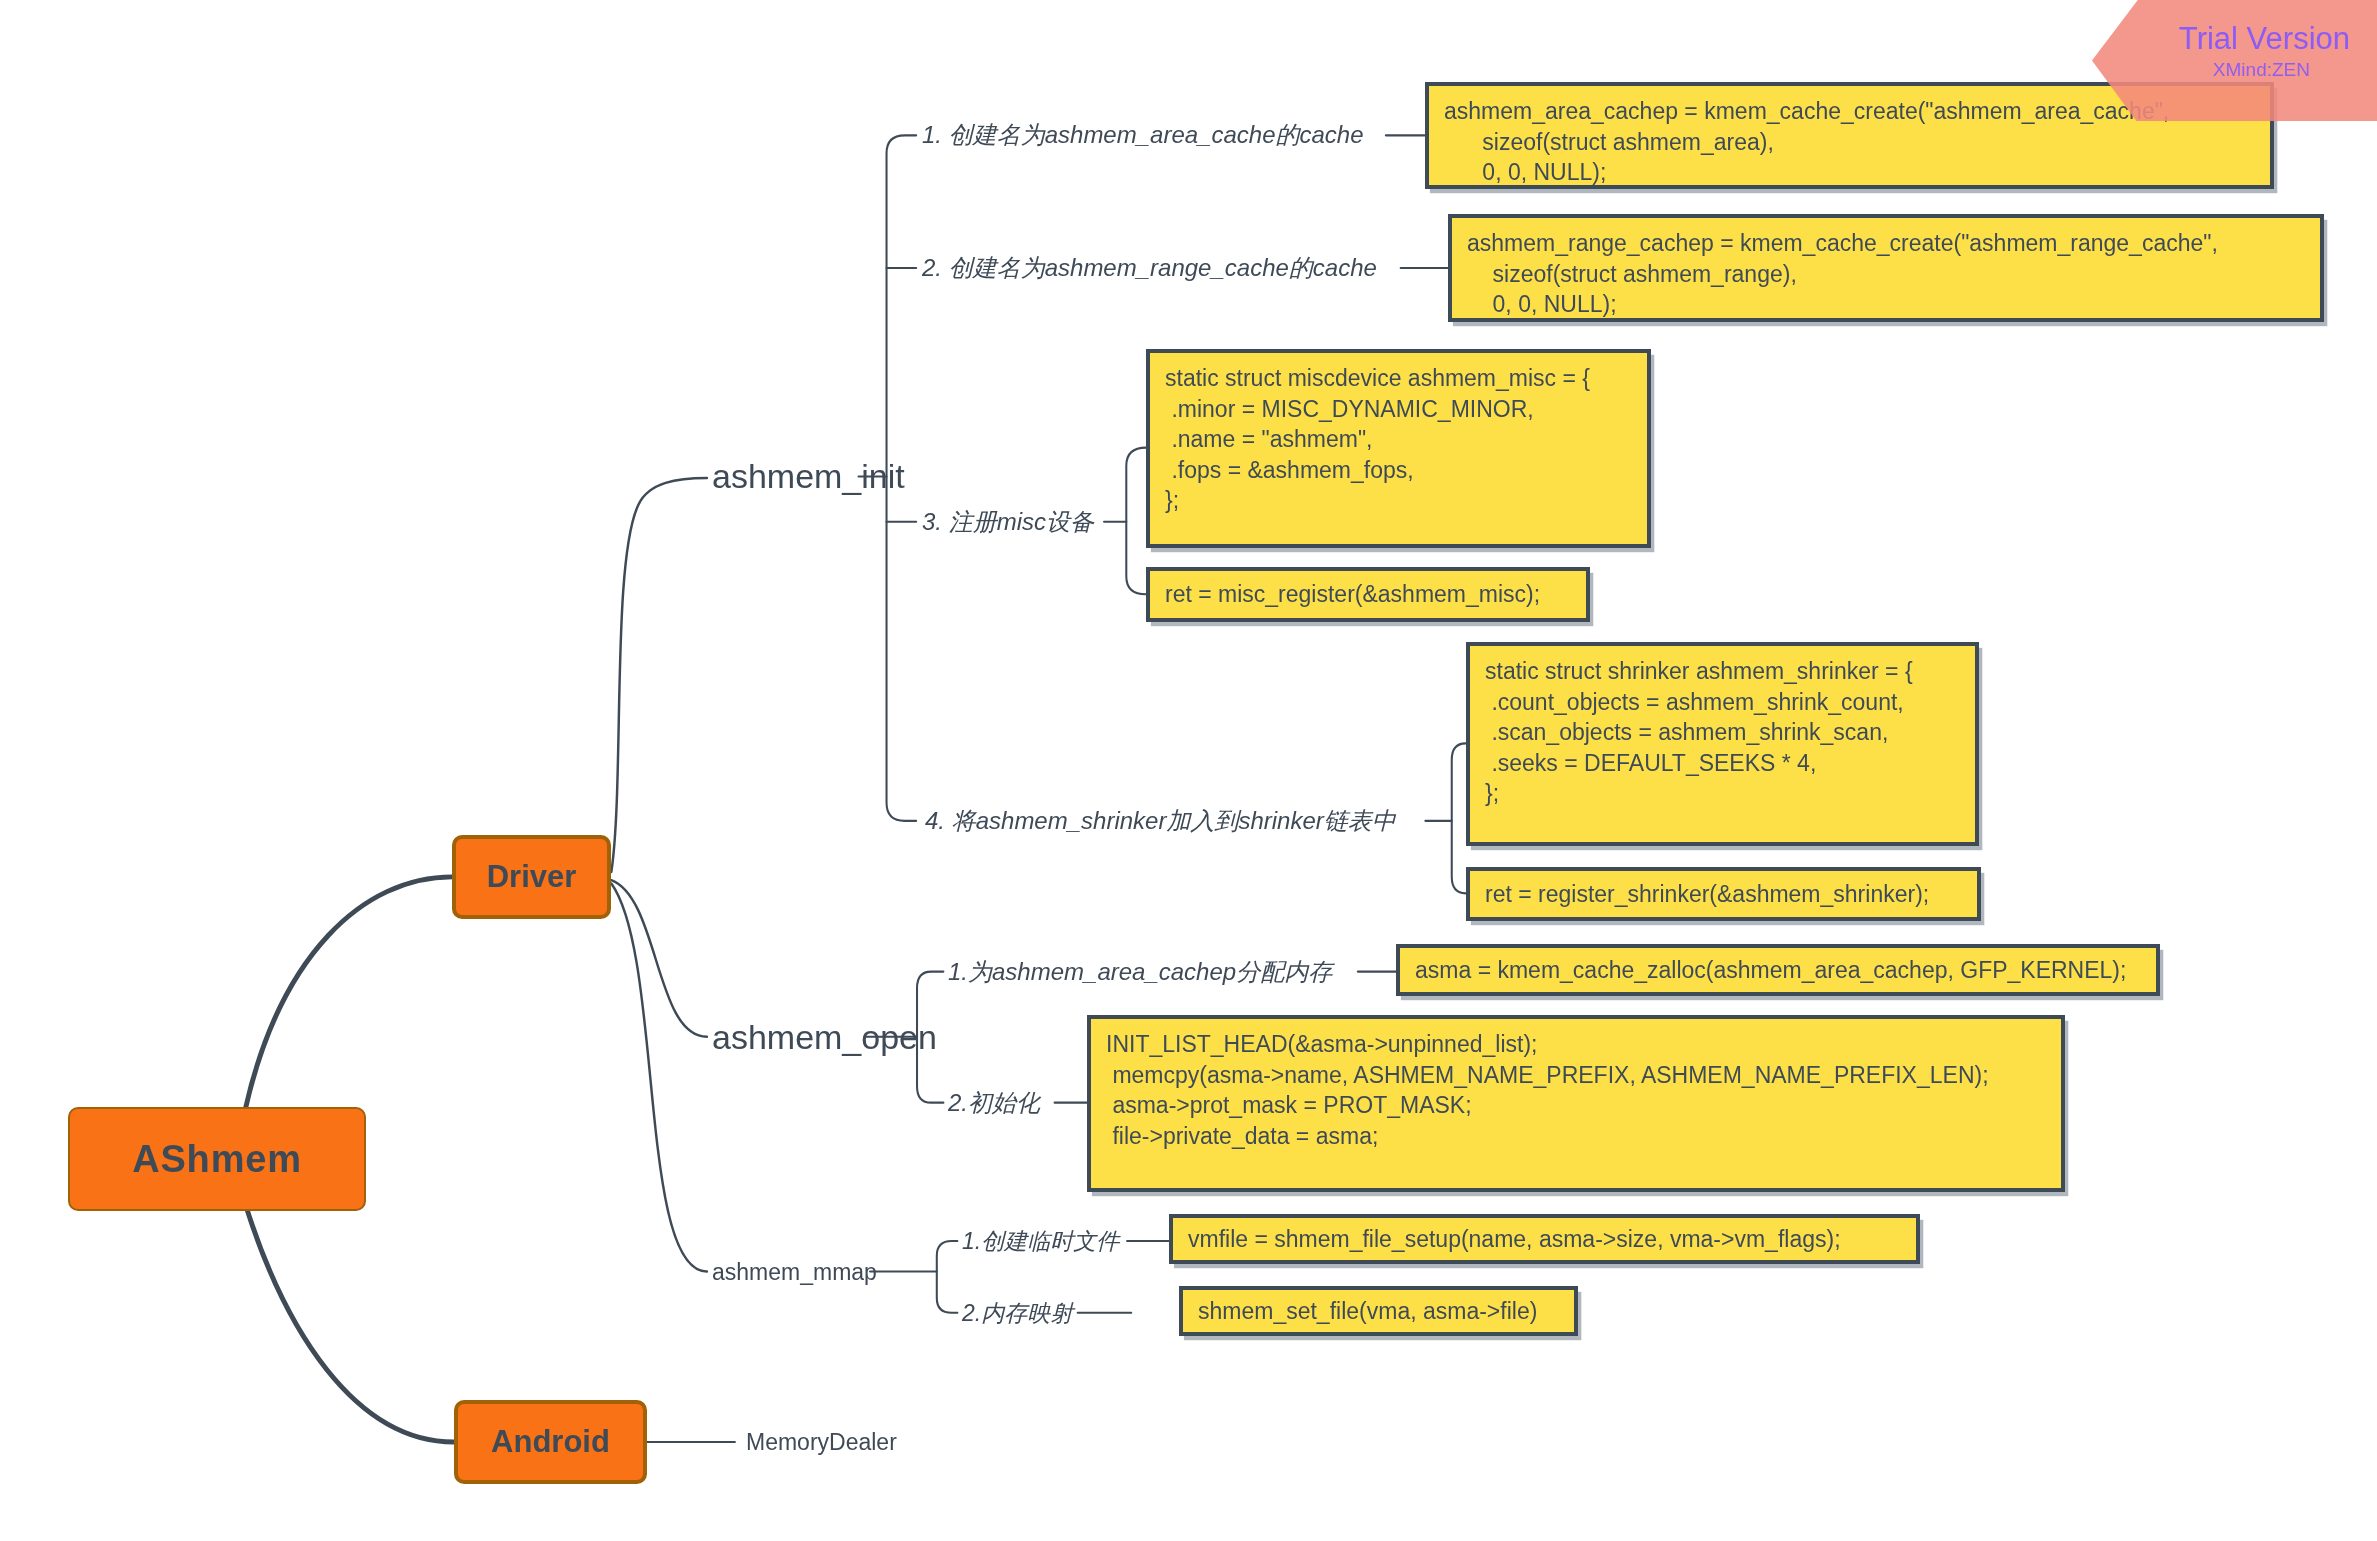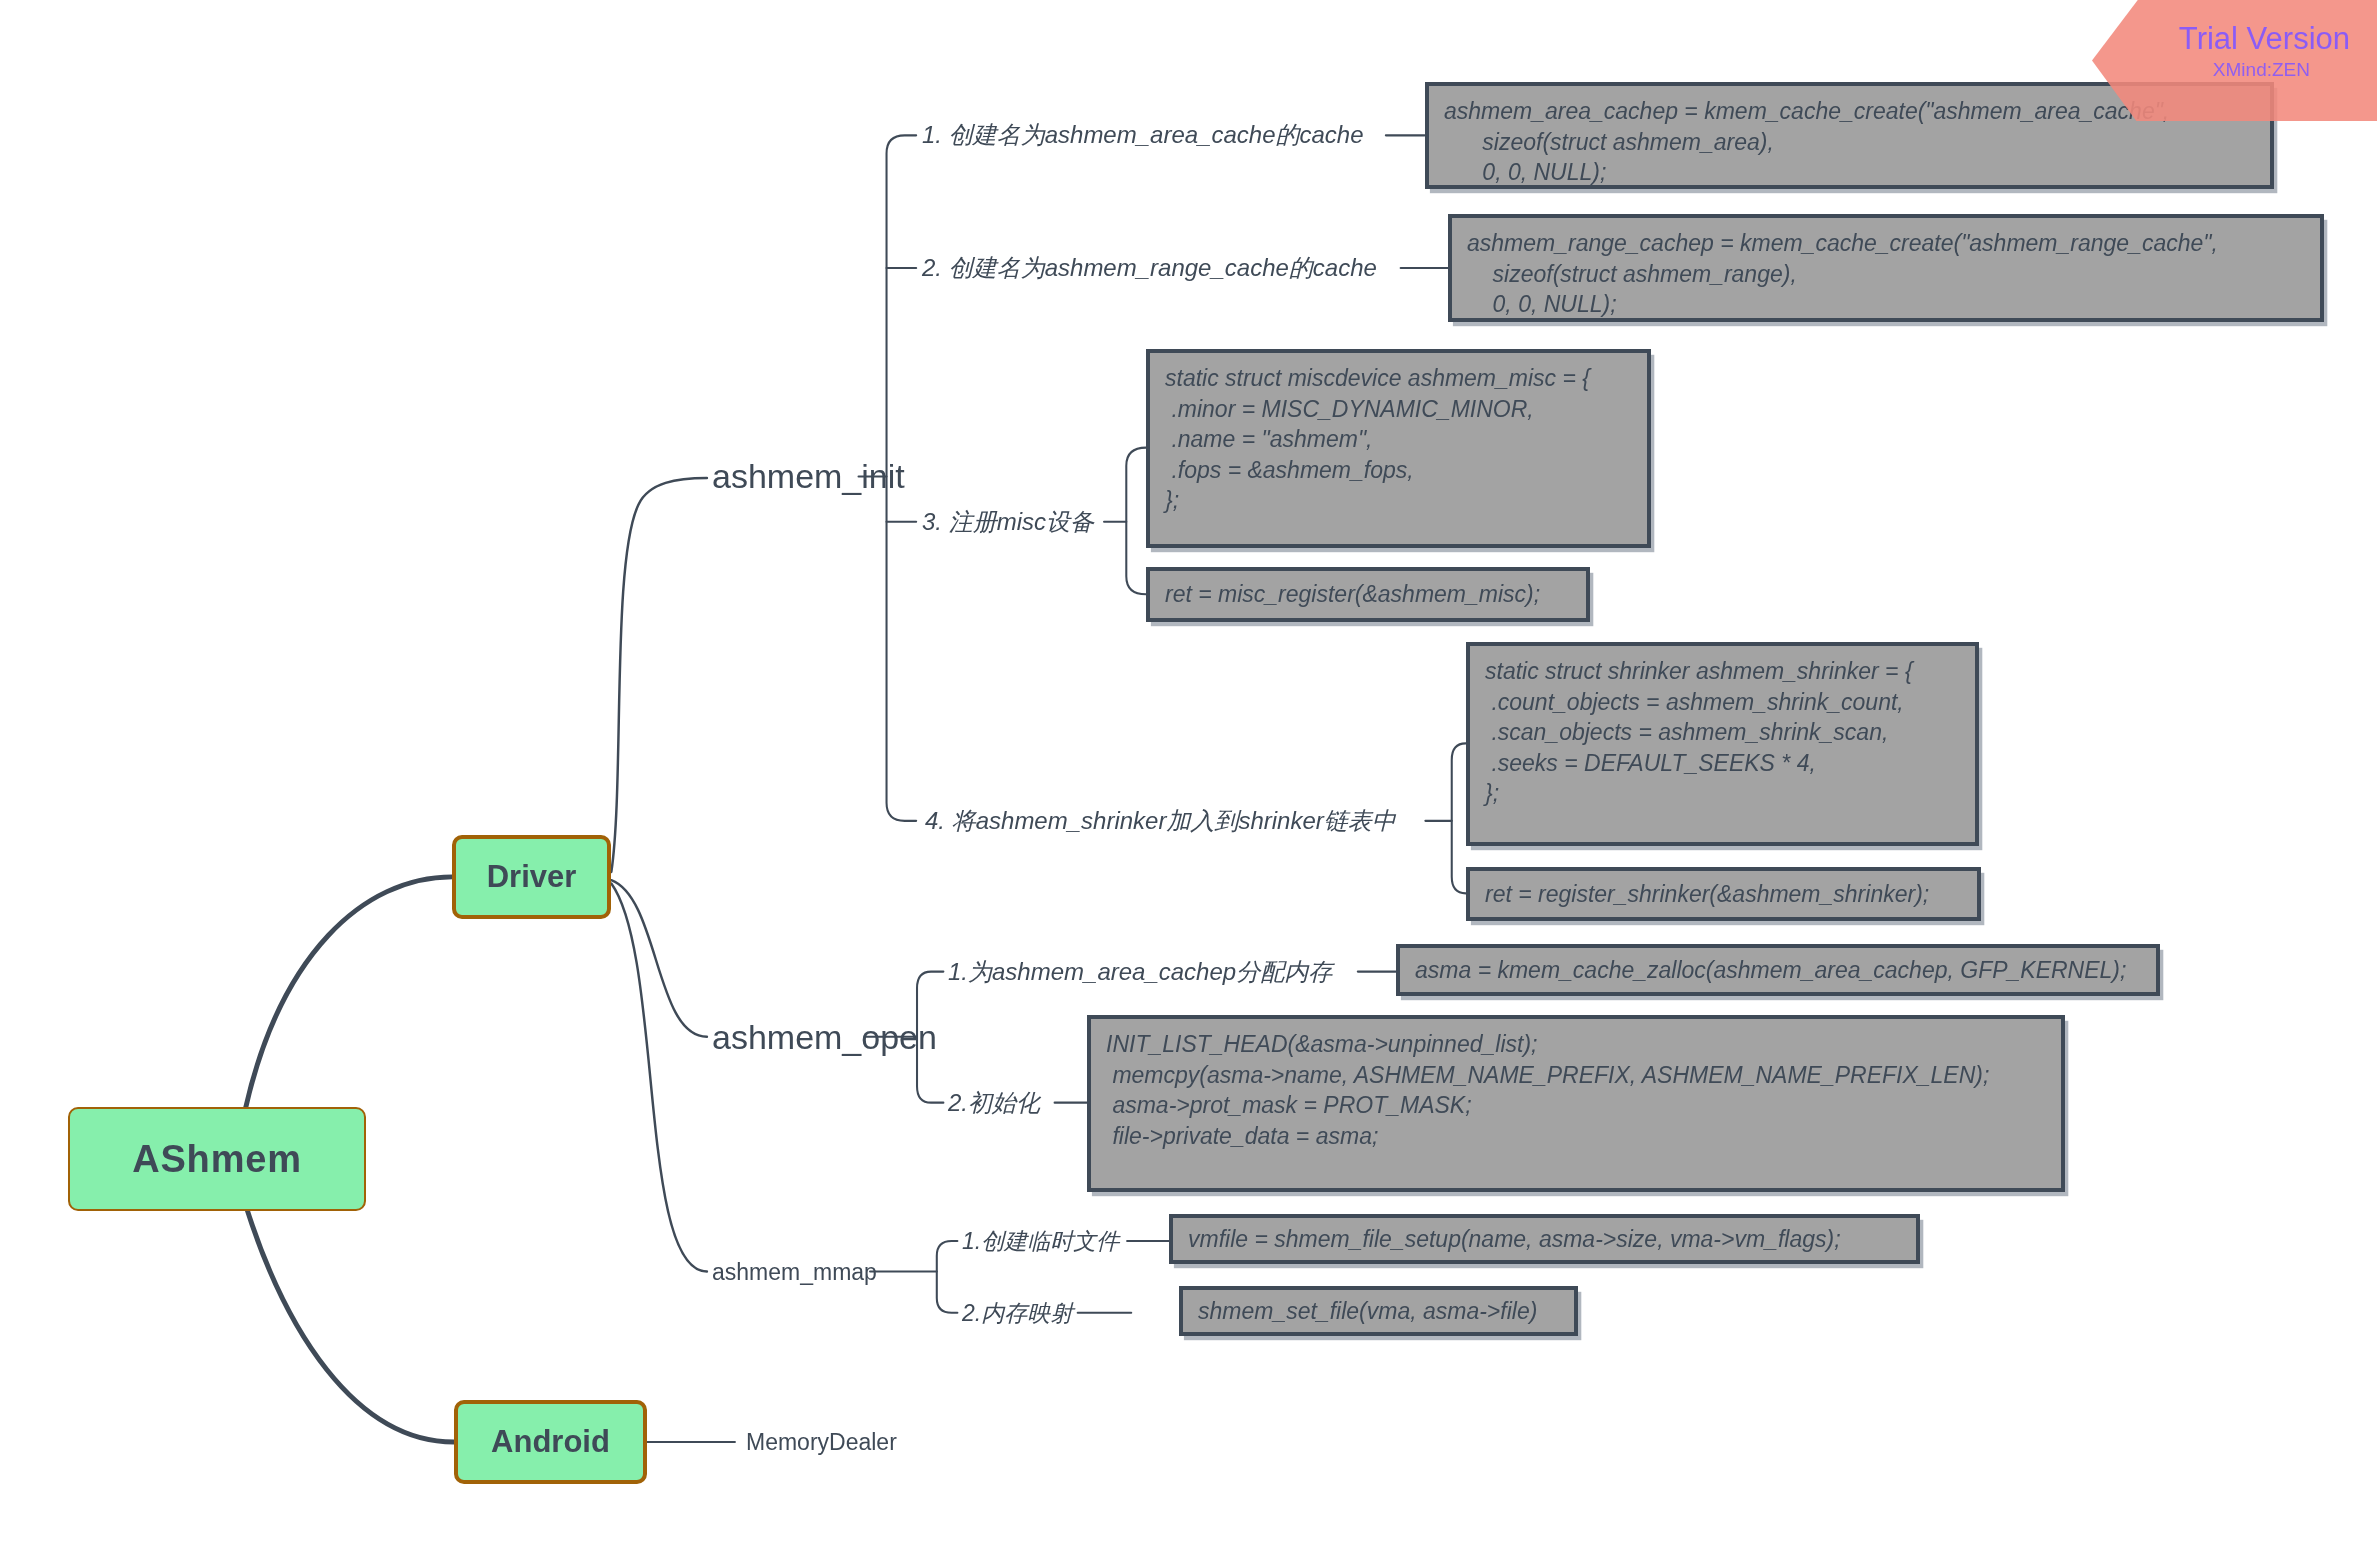--- a/index.html
+++ b/index.html
@@ -1,27 +1,27 @@
 <!DOCTYPE html>
 <html style="font-size:13px"><head>
 <meta charset="utf-8">
 <style>
   html,body{margin:0;padding:0;background:#ffffff;}
   body{width:2377px;height:1542px;font-family:"Liberation Sans","DejaVu Sans",sans-serif;}
   .stage{position:relative;width:2377px;height:1542px;overflow:hidden;background:#ffffff;color:#3f4a57;}
   svg.wires{position:absolute;left:0;top:0;pointer-events:none;}
   .node{position:absolute;box-sizing:border-box;}
-  .boxnode{background:#86efac;border:2px solid #a16207;border-radius:10px;
+  .boxnode{background:#f97316;border:2px solid #a16207;border-radius:10px;
            display:flex;align-items:center;justify-content:center;font-weight:bold;text-align:center;}
   .root-node{font-size:38px;letter-spacing:0.8px;}
   .branch-node{font-size:31px;}
   .plainlabel{white-space:nowrap;font-size:34px;display:flex;align-items:center;}
   .topiclabel{white-space:nowrap;font-size:24px;display:flex;align-items:center;font-style:italic;}
-  .codebox{background:#a3a3a3;border:4.1px solid #3f4a57;box-shadow:4.1px 5px 0 -0.8px rgba(113,123,139,0.55);
-           font-size:23px;line-height:30.5px;white-space:pre;padding:10px 15px;overflow:hidden;font-style:italic;}
+  .codebox{background:#fde047;border:4.1px solid #3f4a57;box-shadow:4.1px 5px 0 -0.8px rgba(113,123,139,0.55);
+           font-size:23px;line-height:30.5px;white-space:pre;padding:10px 15px;overflow:hidden;}
   .codebox.center{display:flex;align-items:center;padding-top:0;padding-bottom:0;}
   .badge{position:absolute;left:2092px;top:0;width:286px;height:121px;
          background:rgba(242,137,124,0.88);
          clip-path:polygon(16% 0, 100% 0, 100% 100%, 15.5% 100%, 0 50%);
          color:#8b5cf6;text-align:right;z-index:30;}
   .badge .title{font-size:31px;margin:21.4px 28px 1.6px 0;font-weight:normal;}
   .badge .sub{font-size:19px;margin-right:68px;opacity:.95;}
 </style>
 </head>
 <body>

